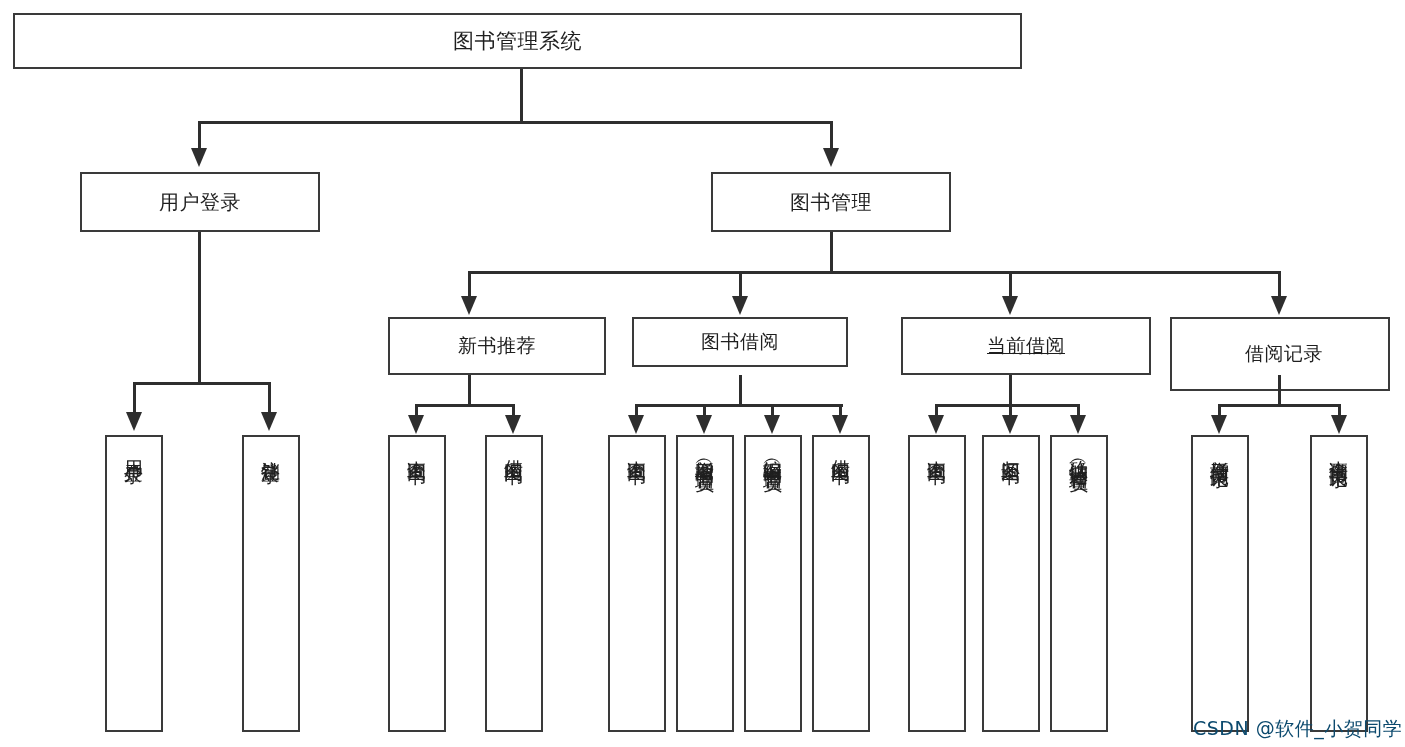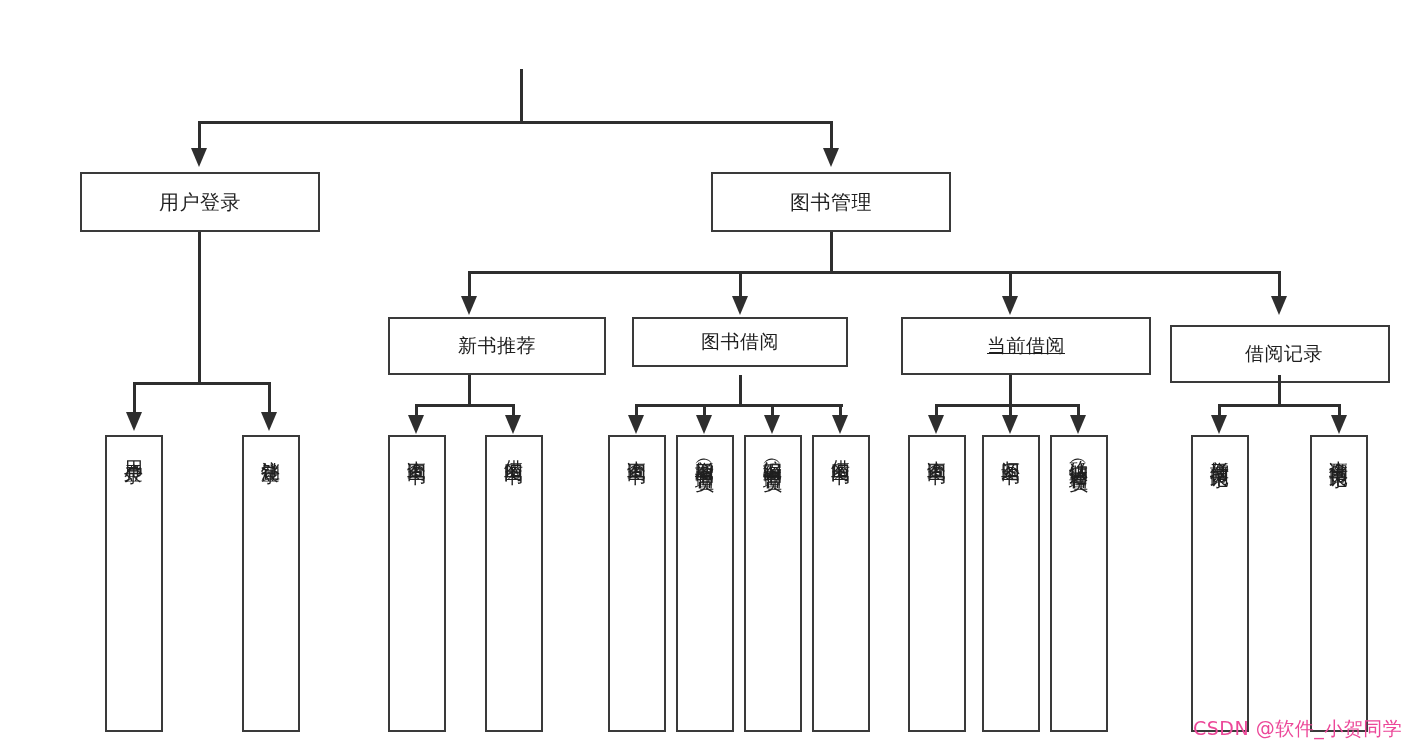--- a/index.html
+++ b/index.html
@@ -68,31 +68,34 @@
     width: 0;
     height: 0;
     border-left: 8px solid transparent;
     border-right: 8px solid transparent;
     border-top: 19px solid #2e2e2e;
   }
   
   #watermark {
     position: absolute;
     font-size: 19px;
-    color: #ec4899;
+    color: #0c4a6e;
     white-space: nowrap;
     letter-spacing: 0.5px;
     pointer-events: none;
   }
 </style>
 </head>
 <body>
 
 <div id="canvas">
 
+  <div class="node root" style="left:13px; top:13px; width:1009px; height:56px;">
+    <span>图书管理系统</span>
+  </div>
 
   <div class="seg v" style="left:520px; top:69px; width:3px; height:54px;"></div>
   <div class="seg h" style="left:198px; top:121px; width:635px; height:3px;"></div>
   <div class="seg v" style="left:198px; top:121px; width:3px; height:29px;"></div>
   <div class="arrow" style="left:191px; top:148px;"></div>
   <div class="seg v" style="left:830px; top:121px; width:3px; height:29px;"></div>
   <div class="arrow" style="left:823px; top:148px;"></div>
 
   <div class="node lvl2" style="left:80px; top:172px; width:240px; height:60px;">
     <span>用户登录</span>
@@ -122,21 +125,21 @@
 
   <div class="node lvl3" style="left:360px; top:317px; width:218px; height:58px;margin-left:28px;">
     <span>新书推荐</span>
   </div>
   <div class="node lvl3" style="left:632px; top:317px; width:216px; height:50px;">
     <span>图书借阅</span>
   </div>
   <div class="node lvl3" style="left:901px; top:317px; width:250px; height:58px;text-decoration:underline;">
     <span>当前借阅</span>
   </div>
-  <div class="node lvl3" style="left:1170px; top:325px; width:220px; height:58px;padding-left:8px;">
+  <div class="node lvl3" style="left:1170px; top:317px; width:220px; height:74px;padding-left:8px;">
     <span>借阅记录</span>
   </div>
 
   <div class="seg v" style="left:468px; top:375px; width:3px; height:31px;"></div>
   <div class="seg h" style="left:415px; top:404px; width:99px; height:3px;"></div>
   <div class="seg v" style="left:415px; top:404px; width:3px; height:14px;"></div>
   <div class="arrow" style="left:408px; top:415px;"></div>
   <div class="seg v" style="left:512px; top:404px; width:3px; height:14px;"></div>
   <div class="arrow" style="left:505px; top:415px;"></div>
 

